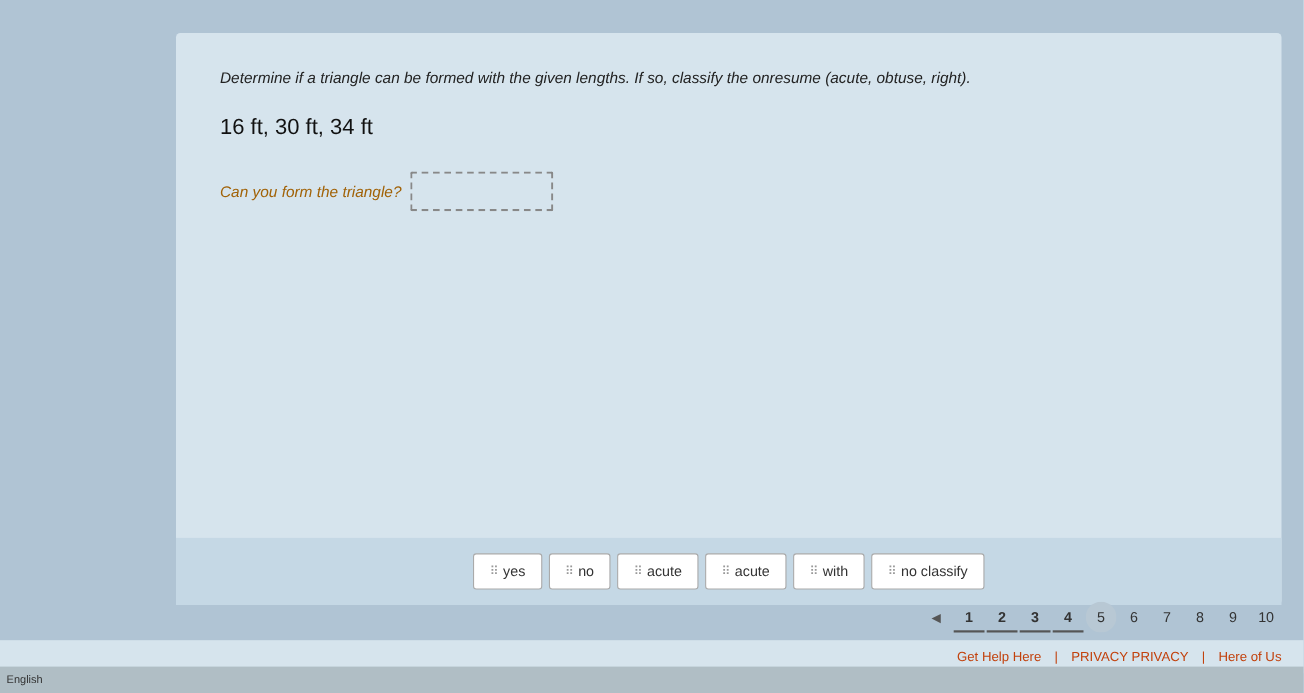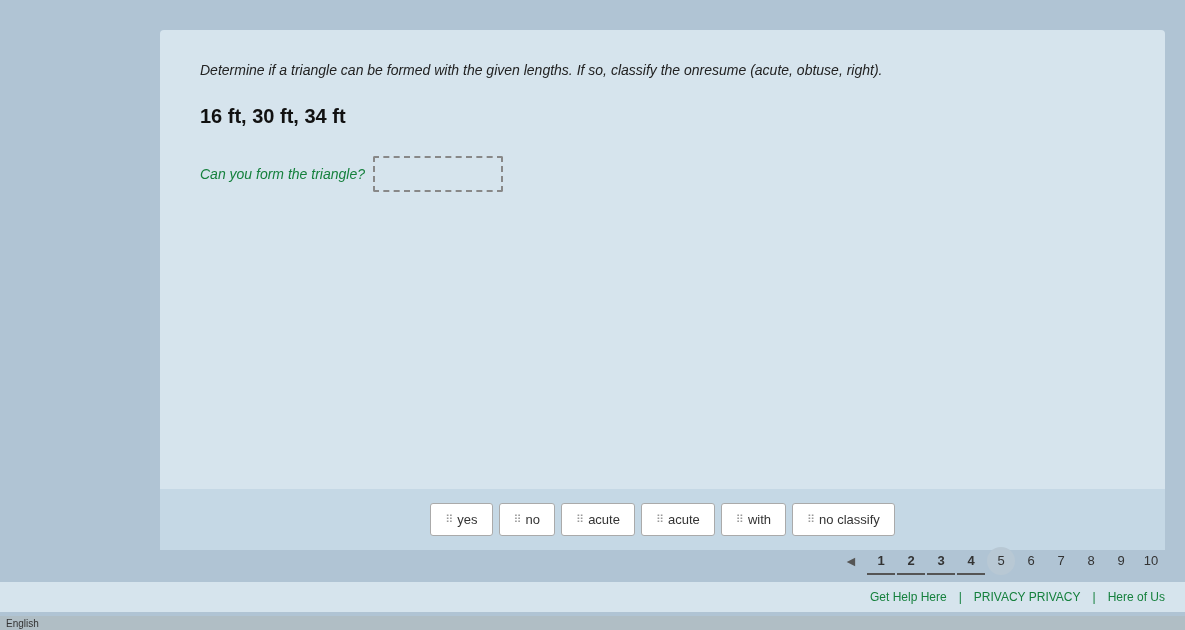--- a/index.html
+++ b/index.html
@@ -26,42 +26,42 @@
     .question-instruction {
       font-size: 14px;
       font-style: italic;
       color: #222;
       margin-bottom: 24px;
       line-height: 1.5;
     }
 
     .measurement-label {
       font-size: 20px;
-      font-weight: bold;
+      font-weight: normal;
       color: #111;
       margin-bottom: 28px;
     }
 
     .form-area {
       display: flex;
       flex-direction: column;
       gap: 20px;
       margin-bottom: 30px;
     }
 
     .form-row {
       display: flex;
       align-items: center;
       gap: 8px;
     }
 
     .form-row-label {
       font-size: 14px;
       font-style: italic;
-      color: #15803d;
+      color: #a16207;
       white-space: nowrap;
     }
 
     .dashed-input {
       width: 130px;
       height: 36px;
       border: 2px dashed #888;
       background: transparent;
       border-radius: 2px;
     }
@@ -197,23 +197,23 @@
     <div class="page-num active">4</div>
     <div class="page-num current-highlight">5</div>
     <div class="page-num">6</div>
     <div class="page-num">7</div>
     <div class="page-num">8</div>
     <div class="page-num">9</div>
     <div class="page-num">10</div>
   </div>
 </div>
 
-<div style="position:absolute; bottom:18px; left:0; right:0; height:30px; background-color:#d6e4ed; display:flex; align-items:center; justify-content:flex-end; padding:0 20px; gap:12px; font-size:12px; color:#15803d;">
+<div style="position:absolute; bottom:18px; left:0; right:0; height:30px; background-color:#d6e4ed; display:flex; align-items:center; justify-content:flex-end; padding:0 20px; gap:12px; font-size:12px; color:#c2410c;">
   <span style="cursor:pointer;">Get Help Here</span>
   <span>|</span>
   <span style="cursor:pointer;">PRIVACY PRIVACY</span>
   <span>|</span>
   <span style="cursor:pointer;">Here of Us</span>
 </div>
 
-<div style="position:absolute; bottom:0; left:0; right:0; height:14px; background:#b0bec5; display:flex; align-items:center; font-size:10px; color:#333; padding:0 6px; gap:16px;">
+<div style="position:absolute; bottom:0; left:0; right:0; height:24px; background:#b0bec5; display:flex; align-items:center; font-size:10px; color:#333; padding:0 6px; gap:16px;">
   <span>English</span>
 </div>
 
 </body></html>

